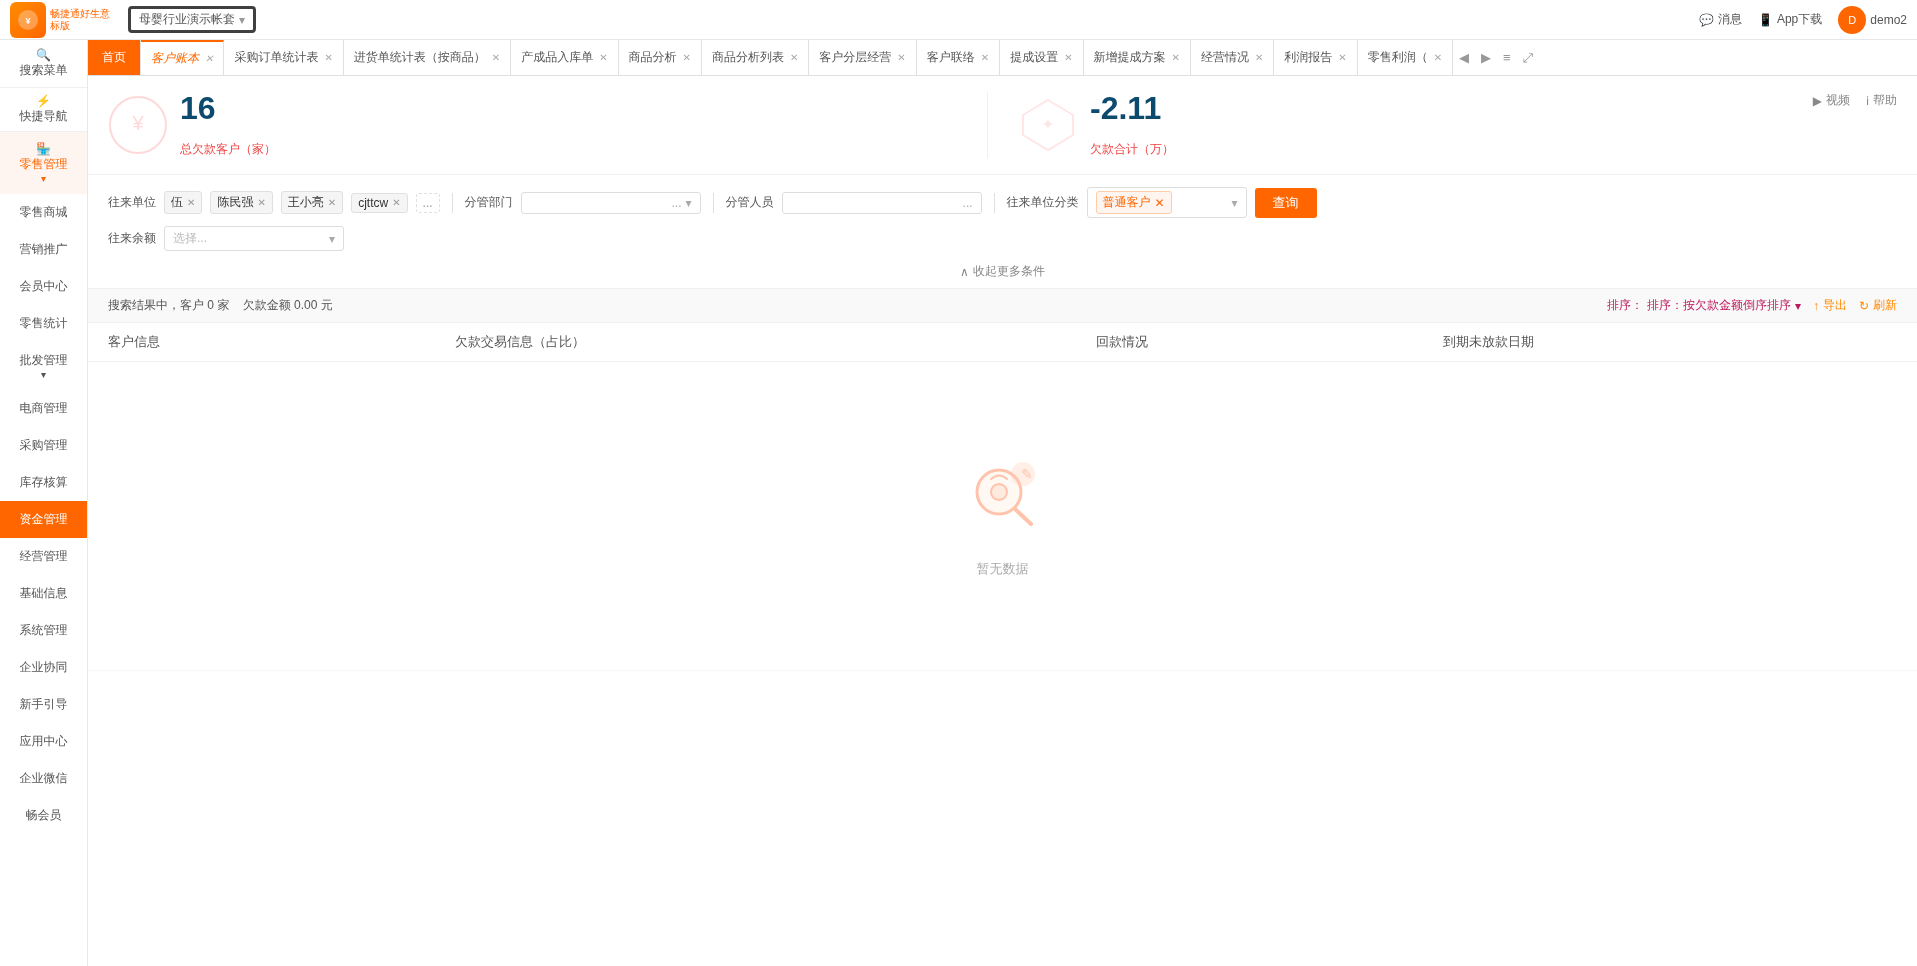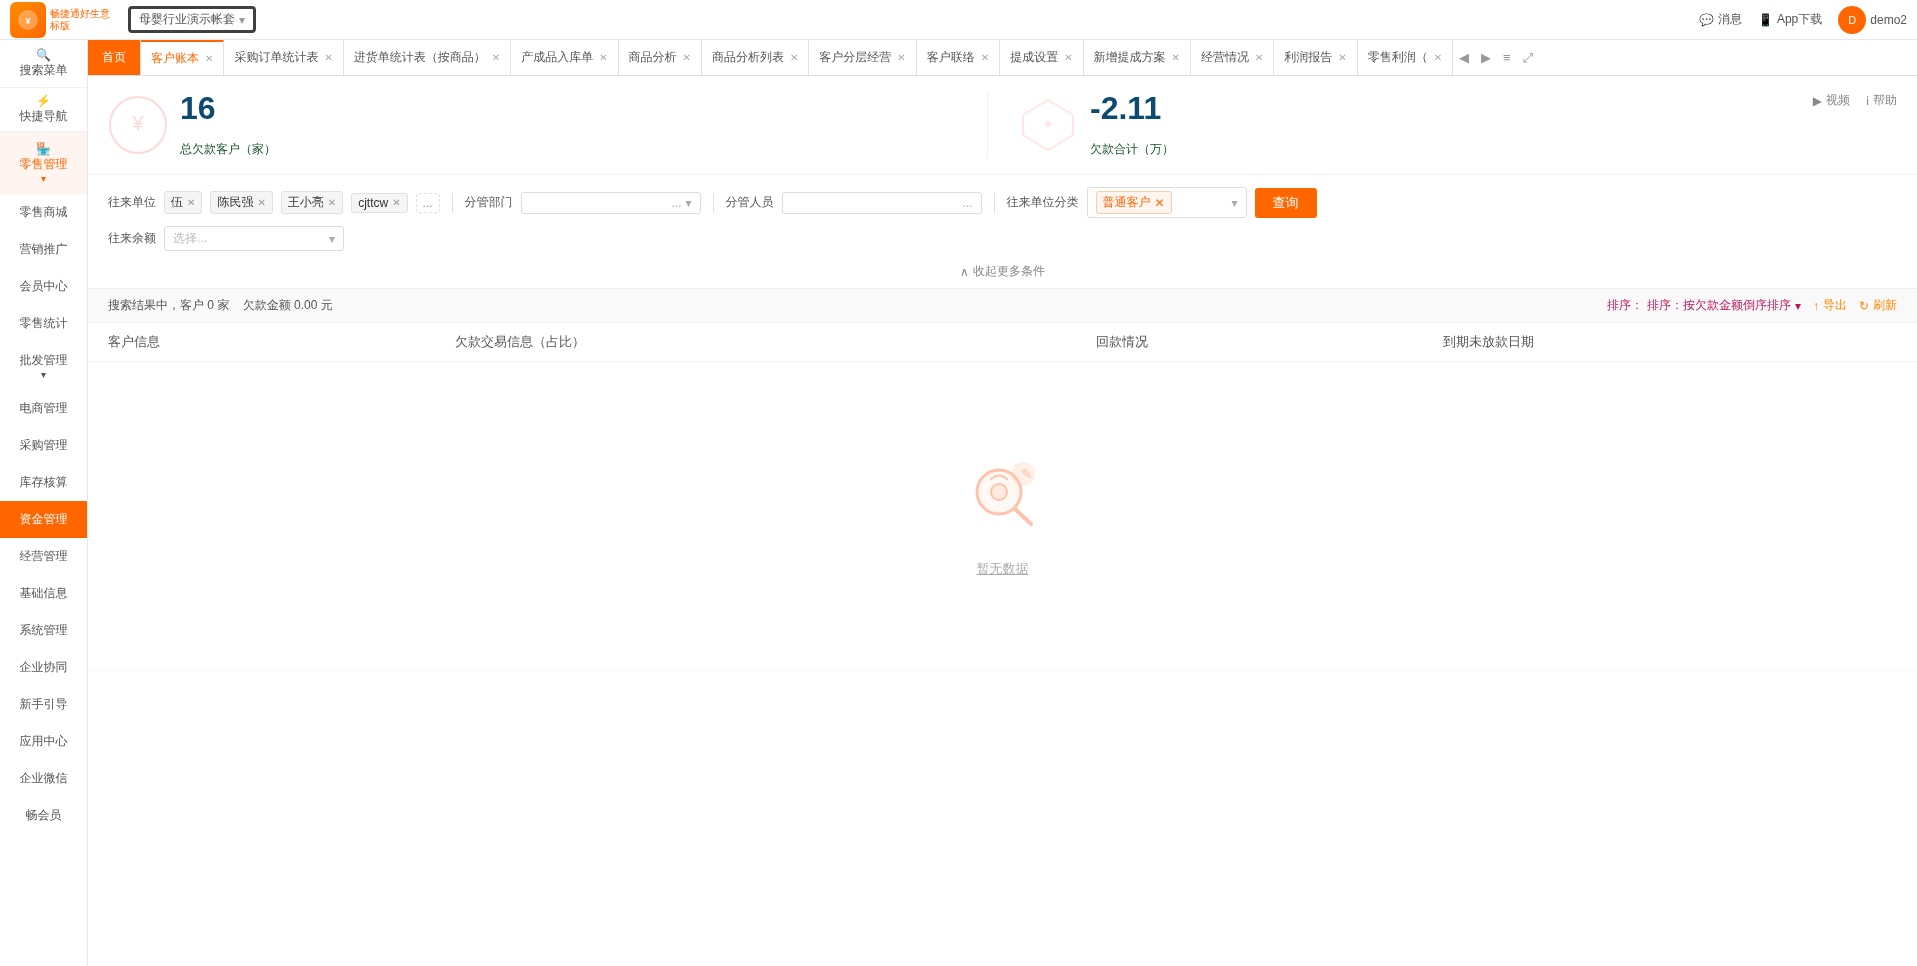--- a/index.html
+++ b/index.html
@@ -26,41 +26,41 @@
 
     
     .sidebar-search { padding: 8px 6px; font-size: 12px; color: #555; cursor: pointer; text-align: center; border-bottom: 1px solid #f0f0f0; }
     .sidebar-nav { padding: 6px 0; font-size: 12px; color: #555; cursor: pointer; text-align: center; border-bottom: 1px solid #f0f0f0; }
     .sidebar-item { padding: 10px 6px; font-size: 12px; color: #555; cursor: pointer; text-align: center; }
     .sidebar-item.active { background: #ff6600; color: #fff; }
     .sidebar-item.active-parent { color: #ff6600; background: #fff5f0; }
 
     
     .tab { display: flex; align-items: center; padding: 0 10px; height: 36px; font-size: 12px; cursor: pointer; white-space: nowrap; border-right: 1px solid #e0e0e0; color: #555; flex-shrink: 0; }
-    .tab.active { background: #fff; color: #ff6600; border-top: 2px solid #ff6600; }
+    .tab.active { background: #fff; color: #ff6600; border-top: 2px solid #ff6600; font-style: italic; }
     .tab .close-btn { margin-left: 6px; color: #aaa; font-size: 10px; }
     .tab-home { background: #ff6600; color: #fff; padding: 0 14px; }
     .tab-nav-btn { padding: 0 6px; height: 36px; display: flex; align-items: center; color: #999; cursor: pointer; flex-shrink: 0; }
 
     
     .content-inner { background: #fff; min-height: 100%; }
 
     
     .stats-row { display: flex; align-items: stretch; padding: 16px 20px; background: #fff; border-bottom: 1px solid #f0f0f0; position: relative; }
     .stat-card { display: flex; align-items: center; flex: 1; position: relative; }
     .stat-card + .stat-card { border-left: 1px solid #f0f0f0; padding-left: 30px; }
     .stat-icon { width: 60px; height: 60px; margin-right: 12px; opacity: 0.15; display: flex; align-items: center; justify-content: center; font-size: 40px; }
     .stat-icon.red { color: #ff4444; opacity: 0.2; }
     .stat-icon.pink { color: #ff8888; opacity: 0.2; }
     .stat-icon.blue { color: #4488ff; opacity: 0.15; }
     .stat-info {}
     .stat-value { font-size: 32px; font-weight: bold; line-height: 1; }
     .stat-value.red { color: #0c4a6e; }
     .stat-value.dark { color: #222; text-decoration: underline; }
-    .stat-label { font-size: 12px; color: #14532d; margin-top: 17px; }
+    .stat-label { font-size: 12px; color: #ef4444; margin-top: 17px; }
     .stat-right-actions { position: absolute; right: 20px; top: 16px; display: flex; gap: 16px; font-size: 12px; color: #888; cursor: pointer; }
     .stat-right-actions span { display: flex; align-items: center; gap: 4px; }
 
     
     .filter-area { padding: 12px 20px 0; background: #fff; }
     .filter-row { display: flex; align-items: center; flex-wrap: wrap; gap: 8px; margin-bottom: 8px; }
     .filter-label { color: #555; font-size: 12px; flex-shrink: 0; }
     .filter-tag { display: inline-flex; align-items: center; background: #f5f5f5; border: 1px solid #e0e0e0; border-radius: 3px; padding: 2px 6px; font-size: 12px; color: #333; }
     .filter-tag .remove { margin-left: 4px; color: #999; cursor: pointer; font-size: 10px; }
     .filter-tag.more { background: #fff; color: #999; border-style: dashed; }
@@ -77,21 +77,21 @@
     .search-summary .right-actions { margin-left: auto; display: flex; gap: 12px; align-items: center; }
     .sort-select { display: inline-flex; align-items: center; gap: 4px; color: #be185d; cursor: pointer; }
     .action-link { display: inline-flex; align-items: center; gap: 4px; color: #ff8800; cursor: pointer; }
 
     
     .data-table { width: 100%; border-collapse: collapse; }
     .data-table th { padding: 10px 20px; text-align: left; font-size: 13px; font-weight: normal; color: #555; background: #fff; border-bottom: 1px solid #f0f0f0; }
     .data-table td { padding: 12px 20px; font-size: 12px; color: #333; border-bottom: 1px solid #f8f8f8; vertical-align: top; }
     .empty-state { display: flex; flex-direction: column; align-items: center; justify-content: center; padding: 80px 20px; }
     .empty-icon { font-size: 60px; color: #ffccaa; opacity: 0.7; margin-bottom: 12px; }
-    .empty-text { font-size: 13px; color: #aaa; text-decoration: underline; }
+    .empty-text { font-size: 13px; color: #aaa; }
 
     
     .query-btn { background: #ff6600; color: #fff; border: none; border-radius: 3px; padding: 6px 18px; font-size: 13px; cursor: pointer; }
 
     
     .divider-v { width: 1px; height: 20px; background: #e0e0e0; margin: 0 4px; }
   </style>
 </head>
 <body>
 

